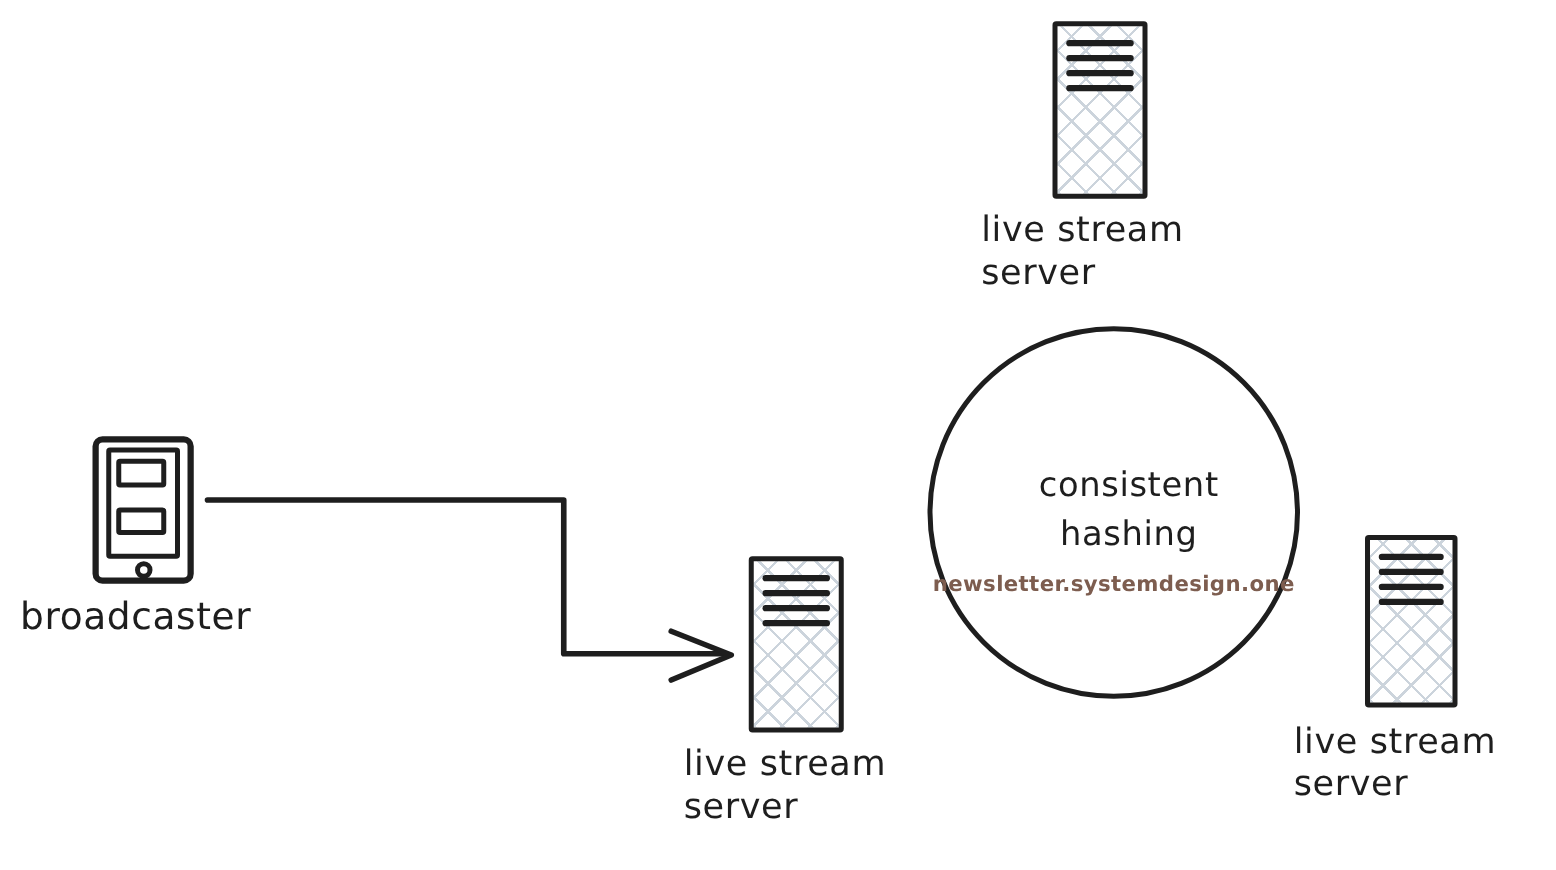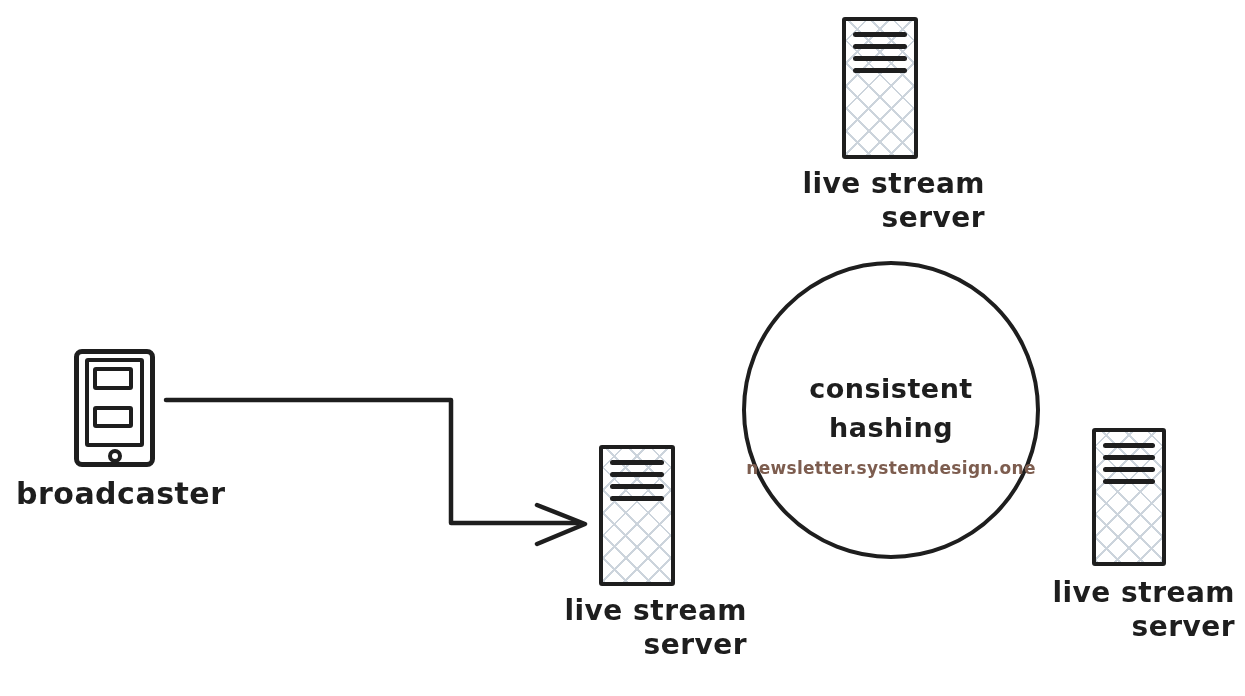--- a/index.html
+++ b/index.html
@@ -11,22 +11,22 @@
     position: relative;
     width: 1245px;
     height: 696px;
     background: #ffffff;
     overflow: hidden;
     font-family: "DejaVu Sans", sans-serif;
     color: #1e1e1e;
   }
   .label {
     position: absolute;
-    text-align: right;
-    font-weight: 700;
+    text-align: left;
+    font-weight: 400;
     color: #1e1e1e;
     letter-spacing: 0.5px;
     white-space: nowrap;
   }
   
   .phone {
     position: absolute;
     left: 74px; top: 349px;
     width: 81px; height: 118px;
     border: 5px solid #1e1e1e;
@@ -112,26 +112,26 @@
     position: absolute;
     left: 742px; top: 261px;
     width: 298px; height: 298px;
     border: 4px solid #1e1e1e;
     border-radius: 50%;
     box-sizing: border-box;
     background: #ffffff;
   }
   .circle-title {
     position: absolute;
-    top: 104px; left: 0;
+    top: 104px; left: 12px;
     width: 100%;
     text-align: center;
     font-size: 27px;
     line-height: 39px;
-    font-weight: 700;
+    font-weight: 400;
     letter-spacing: 0.5px;
     color: #1e1e1e;
   }
   .circle-watermark {
     position: absolute;
     top: 193px; left: 0;
     width: 100%;
     text-align: center;
     font-size: 17px;
     font-weight: 600;

